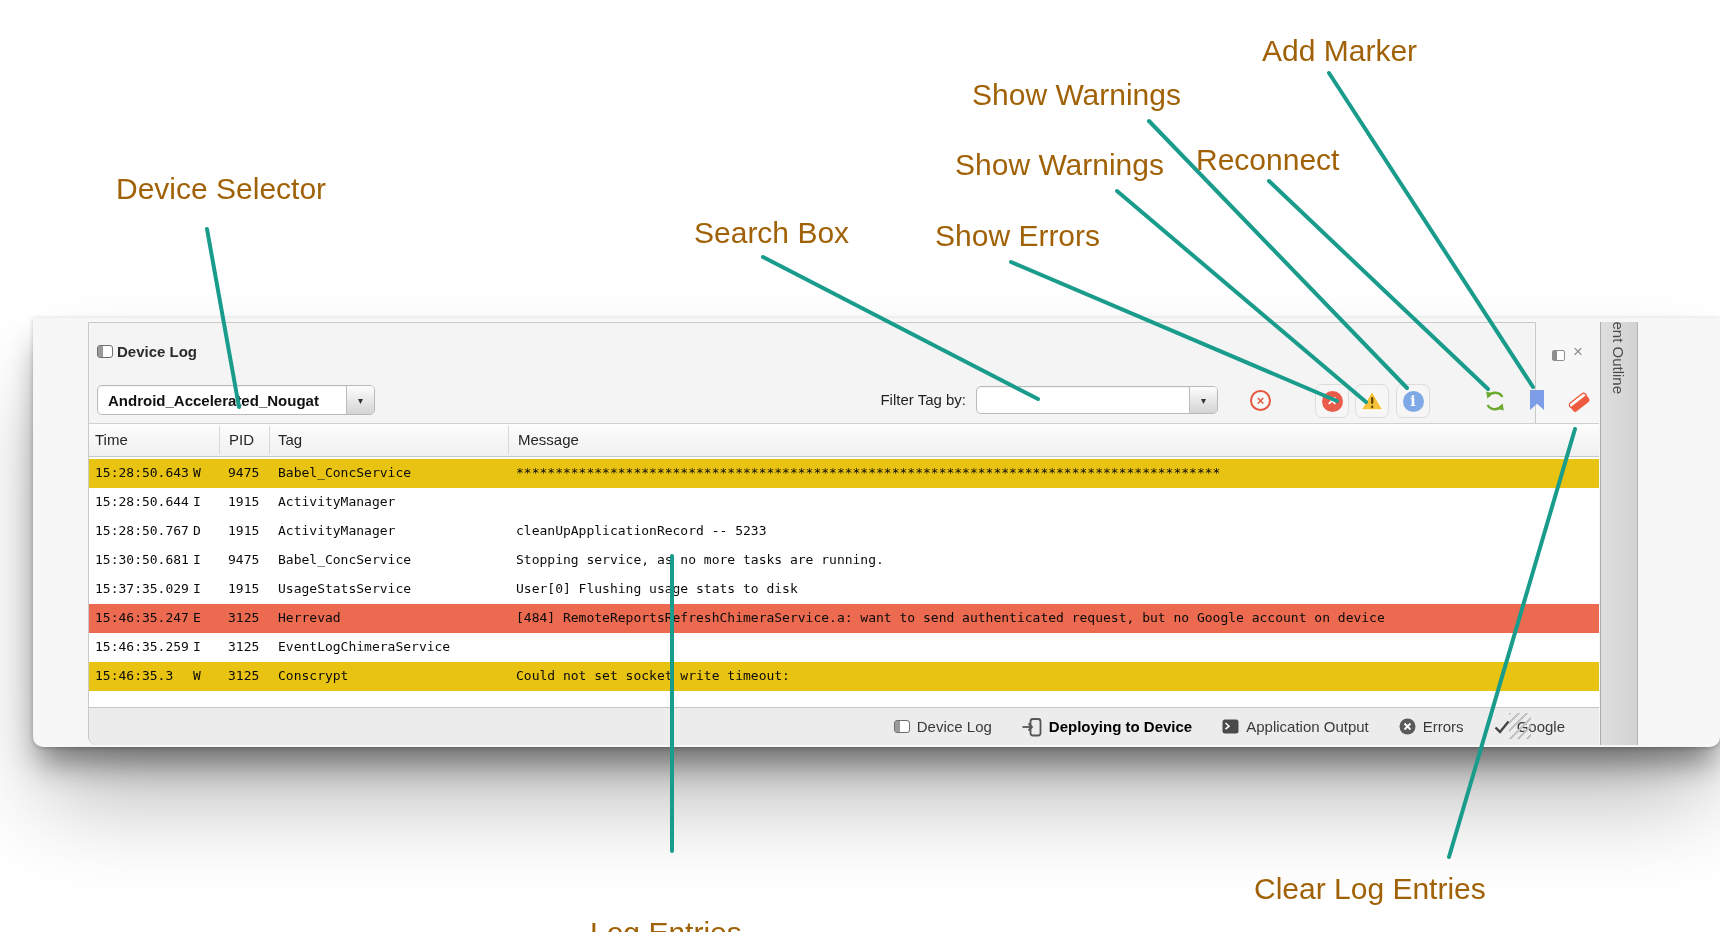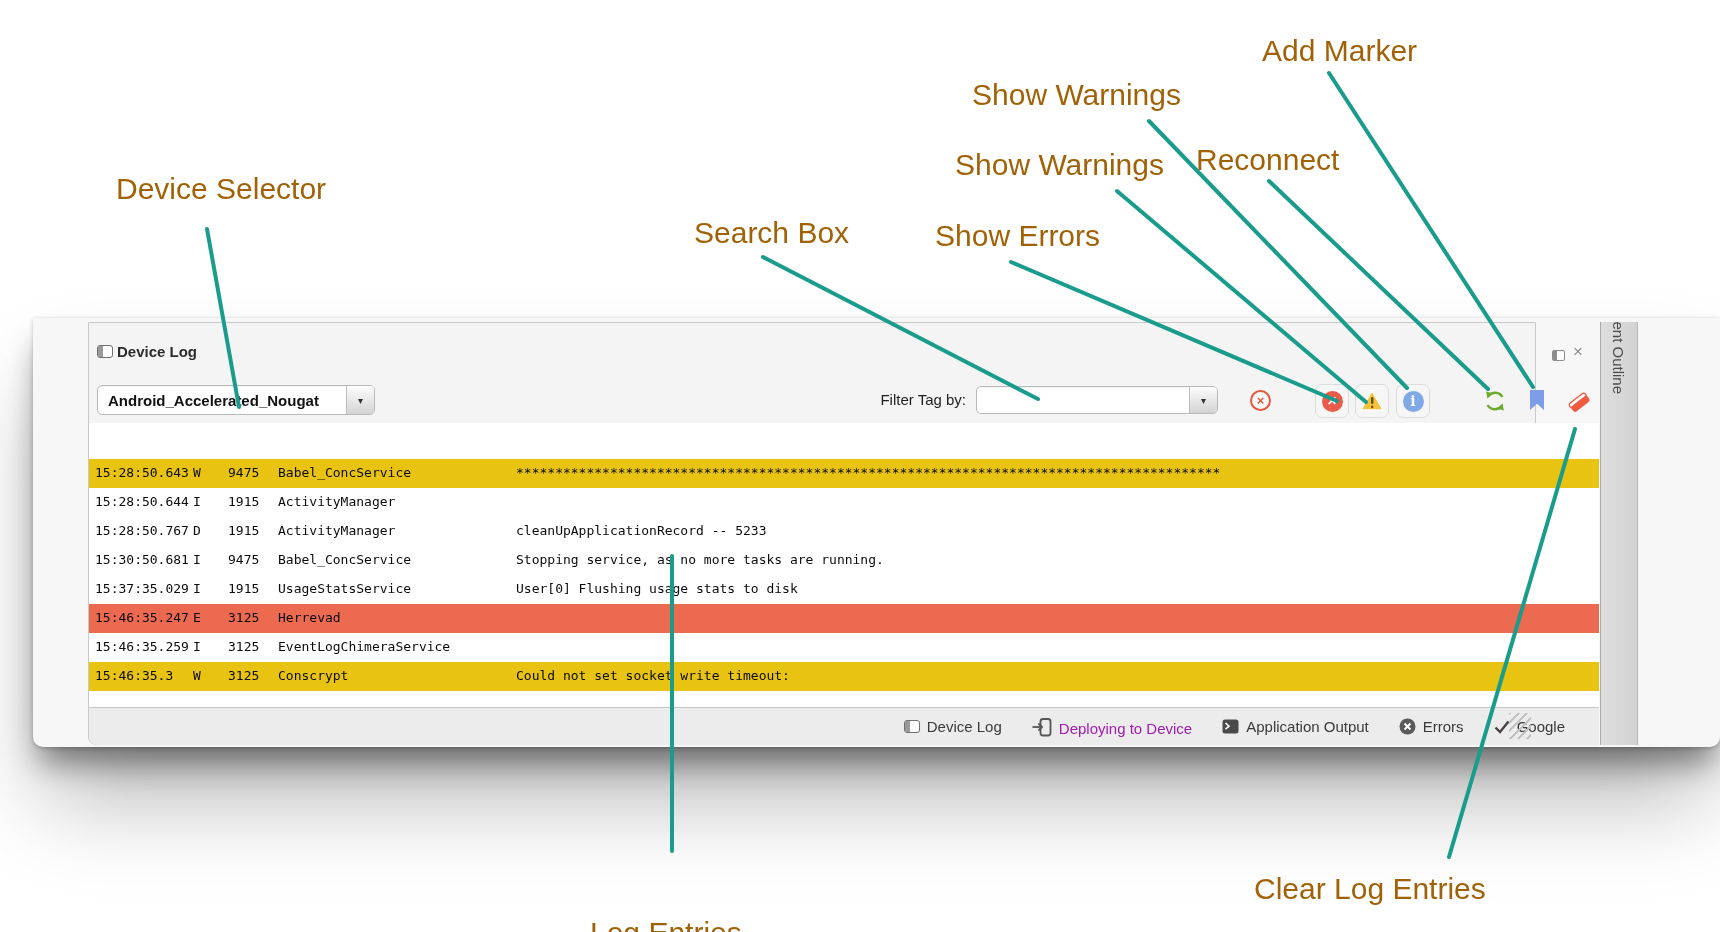--- a/index.html
+++ b/index.html
@@ -78,21 +78,21 @@
   .log-row .c-msg { left:427px; }
   .hl-warning { background:#E8C312; }
   .hl-error   { background:#EC6A50; }
 
   
   .status { position:absolute; left:0; top:384px; width:1510px; height:38px;
             background:#ececec; border-top:1px solid #c6c6c6;
             display:flex; align-items:center; justify-content:flex-end; gap:30px;
             padding-right:34px; font-size:15px; color:#3a3a3a; border-radius:0 0 0 8px;}
   .status .item { display:flex; align-items:center; gap:7px; }
-  .status .item.bold { font-weight:normal; color:#a21caf;align-items:flex-end; }
+  .status .item.bold { font-weight:bold; color:#000000; }
   .grip { position:absolute; right:4px; top:390px; width:22px; height:26px;
           background:repeating-linear-gradient(135deg,#c2c2c2 0 2px,transparent 2px 6px); }
 </style>
 </head>
 <body>
 
 <div class="win-bg"></div>
 
 <div class="panel">
 
@@ -140,20 +140,29 @@
   </svg>
 
   <svg class="tool" style="left:1477px" width="26" height="26" viewBox="0 0 26 26">
     <g transform="rotate(-38 13 13)">
       <rect x="3" y="8" width="20" height="11" rx="2.5" fill="#EF5B3F"></rect>
       <path d="M3.5 12.5 a2.5 2.5 0 0 1 2 -4 h15 a2.5 2.5 0 0 1 2 4 Z" fill="#ffffff" stroke="#EF5B3F" stroke-width="1.3"></path>
     </g>
   </svg>
 
   <div class="tbl">
+    <div class="tbl-head">
+      <span style="left:6px">Time</span>
+      <span style="left:140px">PID</span>
+      <span style="left:189px">Tag</span>
+      <span style="left:429px">Message</span>
+      <i class="hdiv" style="left:130px"></i>
+        <i class="hdiv" style="left:180px"></i>
+        <i class="hdiv" style="left:419px"></i>
+    </div>
     <div class="log-rows" id="log-rows">
         <div class="log-row hl-warning">
           <span class="c-time">15:28:50.643</span>
           <span class="c-lvl">W</span>
           <span class="c-pid">9475</span>
           <span class="c-tag">Babel_ConcService</span>
           <span class="c-msg">******************************************************************************************</span>
         </div>
         <div class="log-row">
           <span class="c-time">15:28:50.644</span>
@@ -180,20 +189,21 @@
           <span class="c-lvl">I</span>
           <span class="c-pid">1915</span>
           <span class="c-tag">UsageStatsService</span>
           <span class="c-msg">User[0] Flushing usage stats to disk</span>
         </div>
         <div class="log-row hl-error">
           <span class="c-time">15:46:35.247</span>
           <span class="c-lvl">E</span>
           <span class="c-pid">3125</span>
           <span class="c-tag">Herrevad</span>
+          <span class="c-msg">[484] RemoteReportsRefreshChimeraService.a: want to send authenticated request, but no Google account on device</span>
         </div>
         <div class="log-row">
           <span class="c-time">15:46:35.259</span>
           <span class="c-lvl">I</span>
           <span class="c-pid">3125</span>
           <span class="c-tag">EventLogChimeraService</span>
         </div>
         <div class="log-row hl-warning">
           <span class="c-time">15:46:35.3</span>
           <span class="c-lvl">W</span>

